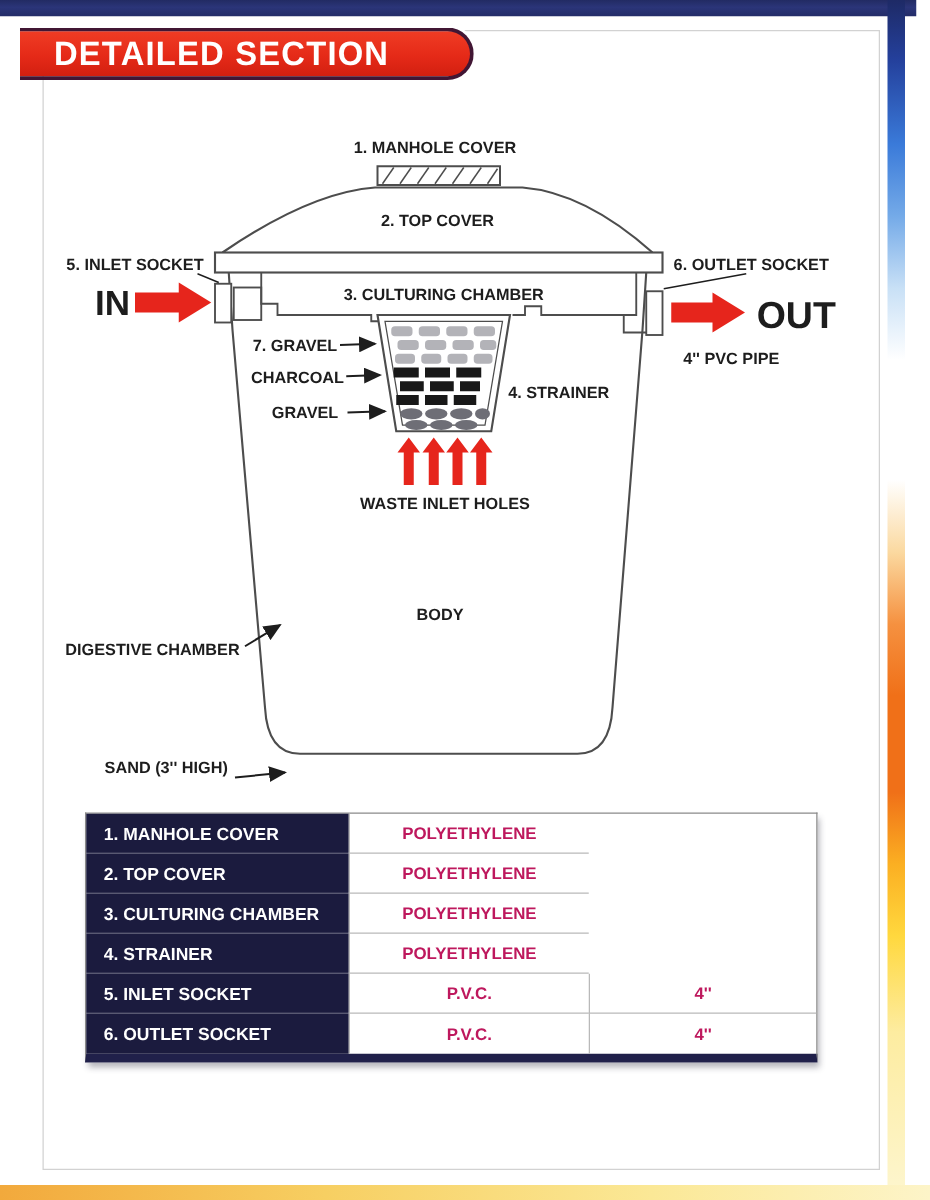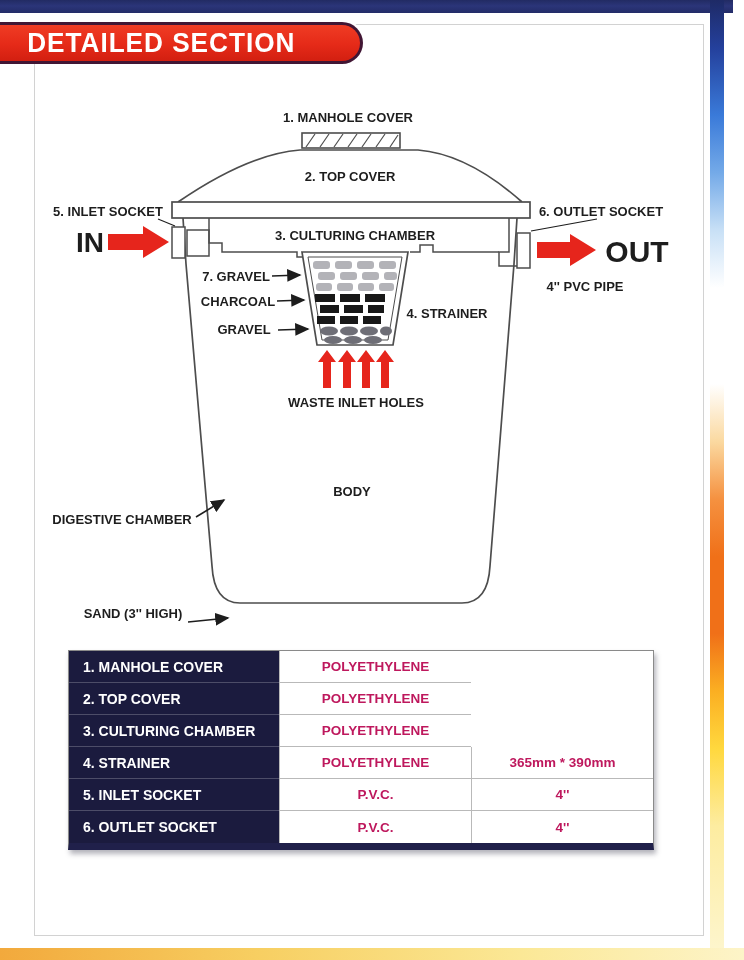--- a/index.html
+++ b/index.html
@@ -32,21 +32,21 @@
     position:absolute;left:0;top:948px;width:744px;height:12px;
     background:linear-gradient(90deg,#f2a93c 0%,#f7cf62 35%,#fbe896 70%,#fdf4c8 100%);
   }
   .content-border{
     position:absolute;left:34px;top:24px;width:668px;height:910px;
     border:1px solid #d2d2d2;
   }
 
   
   .banner{
-    position:absolute;left:0;top:22px;width:363px;height:42px;
+    position:absolute;left:16px;top:22px;width:363px;height:42px;
     background:linear-gradient(180deg,#ef3c24 0%,#e52a18 55%,#d21f10 100%);
     border:3px solid #411634;border-left:none;
     border-radius:0 24px 24px 0;
     display:flex;align-items:center;box-sizing:border-box;
     box-shadow:0 -3px 0 #ffffff;
   }
   .banner span{
     color:#ffffff;font-weight:bold;font-size:27px;letter-spacing:1px;
     padding-left:28px;transform:scaleX(.97);transform-origin:left center;
     white-space:nowrap;
@@ -229,21 +229,20 @@
       <div class="cell part">2. TOP COVER</div>
       <div class="cell mat">POLYETHYLENE</div>
     </div>
     <div class="trow">
       <div class="cell part">3. CULTURING CHAMBER</div>
       <div class="cell mat">POLYETHYLENE</div>
     </div>
     <div class="trow">
       <div class="cell part">4. STRAINER</div>
       <div class="cell mat">POLYETHYLENE</div>
-      <div class="cell size">365mm * 390mm</div>
     </div>
     <div class="trow">
       <div class="cell part">5. INLET SOCKET</div>
       <div class="cell mat">P.V.C.</div>
       <div class="cell size">4''</div>
     </div>
     <div class="trow">
       <div class="cell part">6. OUTLET SOCKET</div>
       <div class="cell mat">P.V.C.</div>
       <div class="cell size">4''</div>

